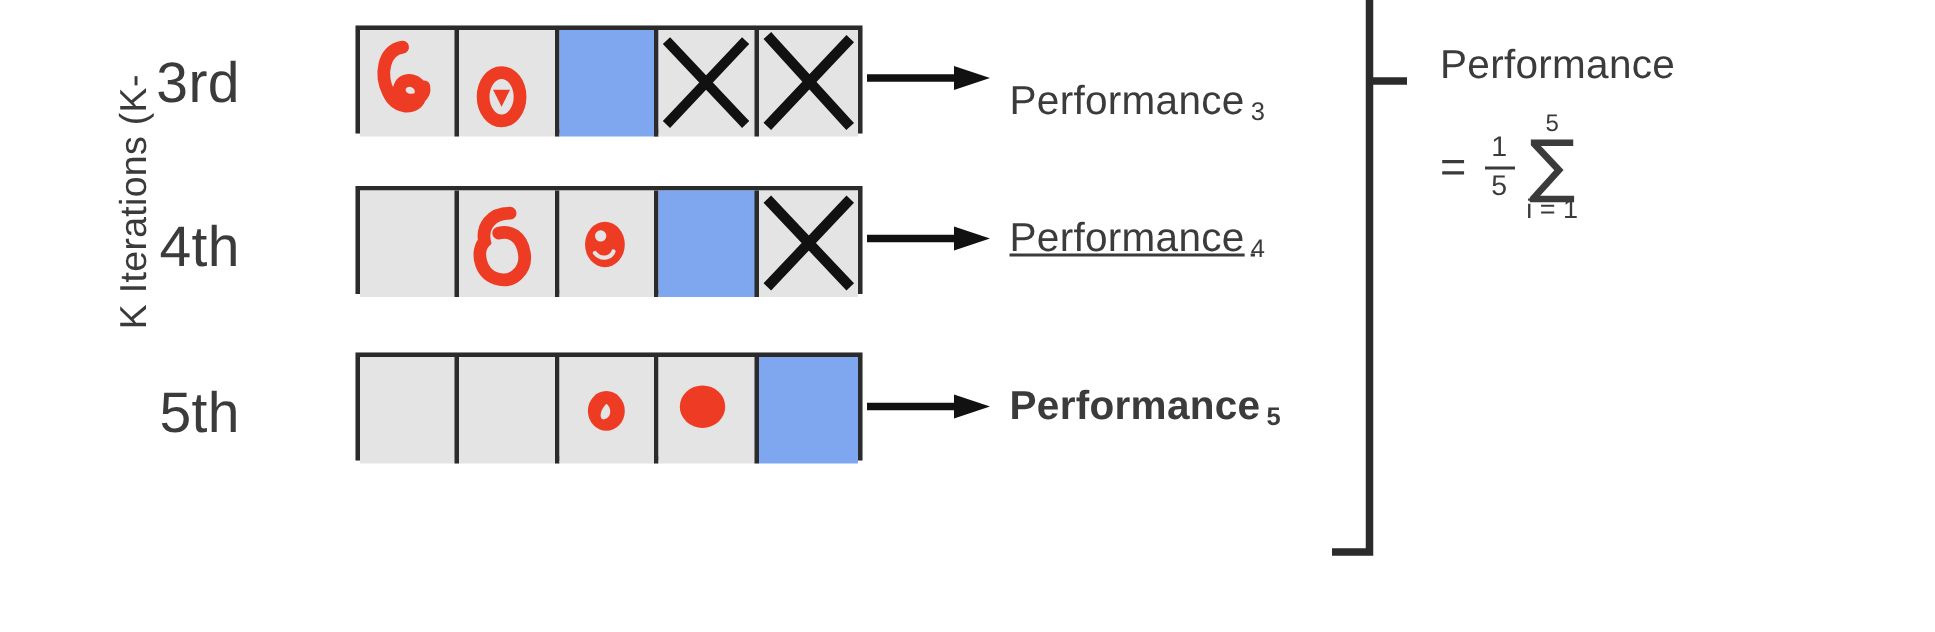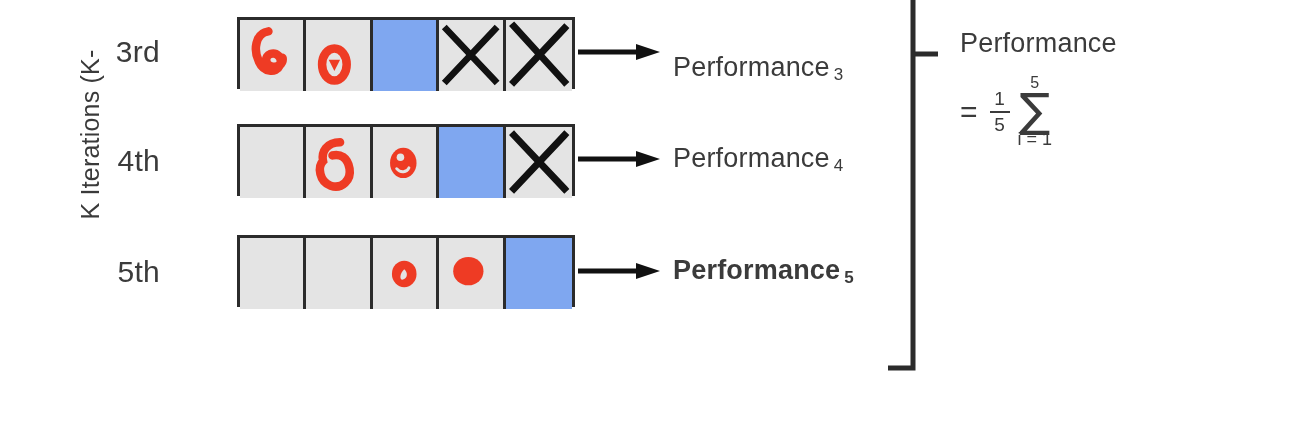--- a/index.html
+++ b/index.html
@@ -23,21 +23,21 @@
     white-space:nowrap;
     text-align:center;
     letter-spacing:.2px;
   }
 
   
   .fold-row{position:absolute;left:0;top:0;}
   .row-label{
     position:absolute;
     width:70px;text-align:right;
-    font-size:30px;color:#3b3b3b;
+    font-size:38px;color:#3b3b3b;
     letter-spacing:.3px;
   }
   .grid{
     position:absolute;
     display:flex;
     border:3px solid #2b2b2b;
     box-sizing:border-box;
     background:#e4e4e4;
   }
   .cell{
@@ -192,21 +192,21 @@
       </div>
     </div>
 
     <span class="arrow" style="left:578px;top:150px;">
       <svg width="84" height="18" viewBox="0 0 84 18">
         <path d="M0 9 L62 9" stroke="#111111" stroke-width="5"></path>
         <path d="M58 1 L82 9 L58 17 Z" fill="#111111"></path>
       </svg>
     </span>
 
-    <span class="perf-label" style="left:673px;top:143px;">
+    <span class="perf-label" style="left:673px;top:143px;text-decoration:underline;">
       <span>Performance</span><span class="sub">4</span>
     </span>
   </div>
 
   <div class="fold-row">
     <div class="row-label" style="left:90px;top:255px;">5th</div>
 
     <div class="grid" style="left:237px;top:235px;width:338px;height:72px;">
       <div class="cell"></div>
       <div class="cell"></div>

